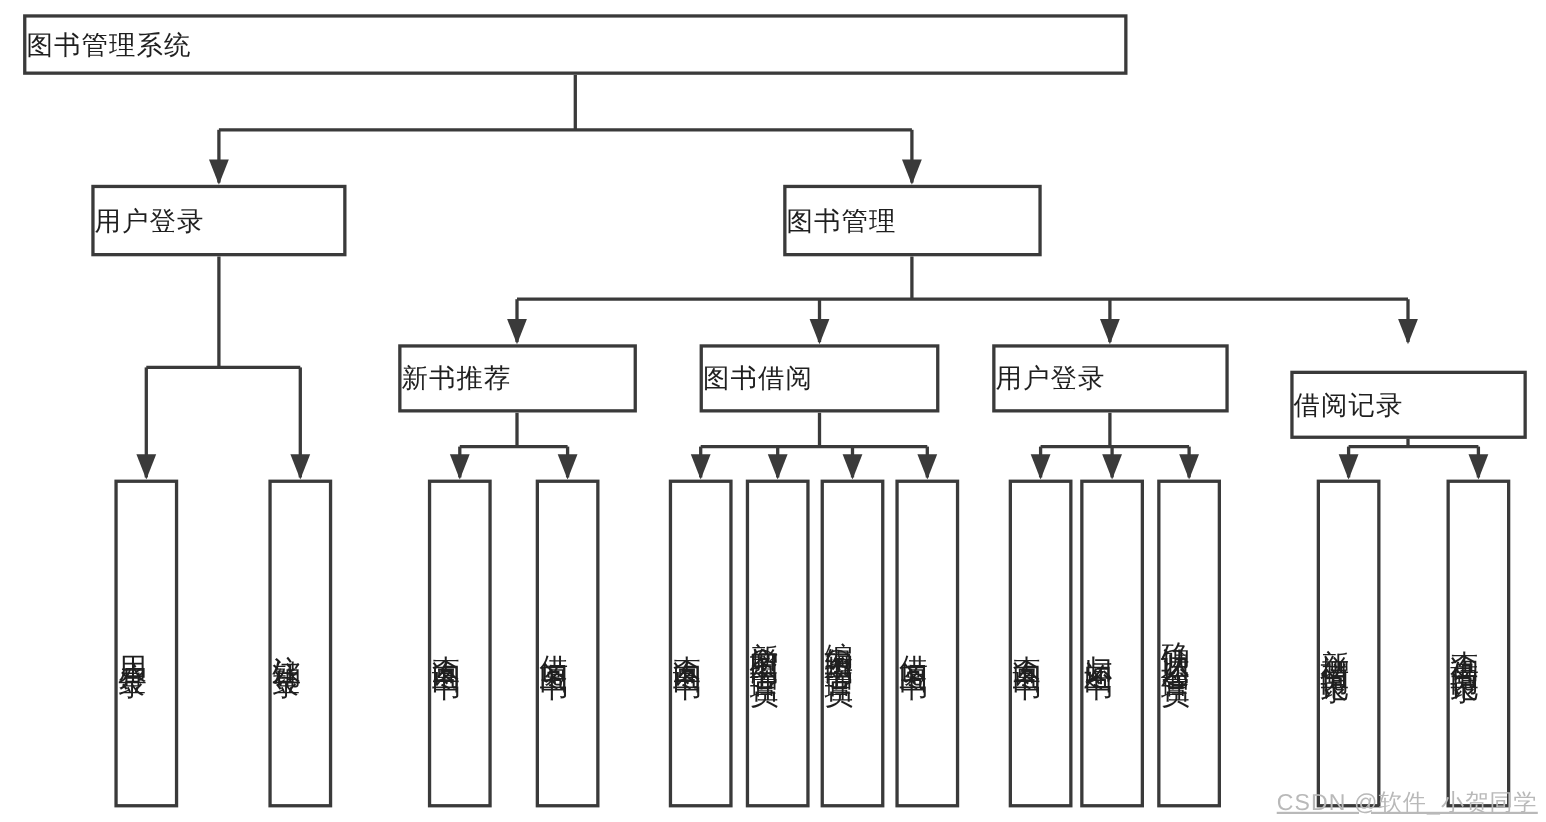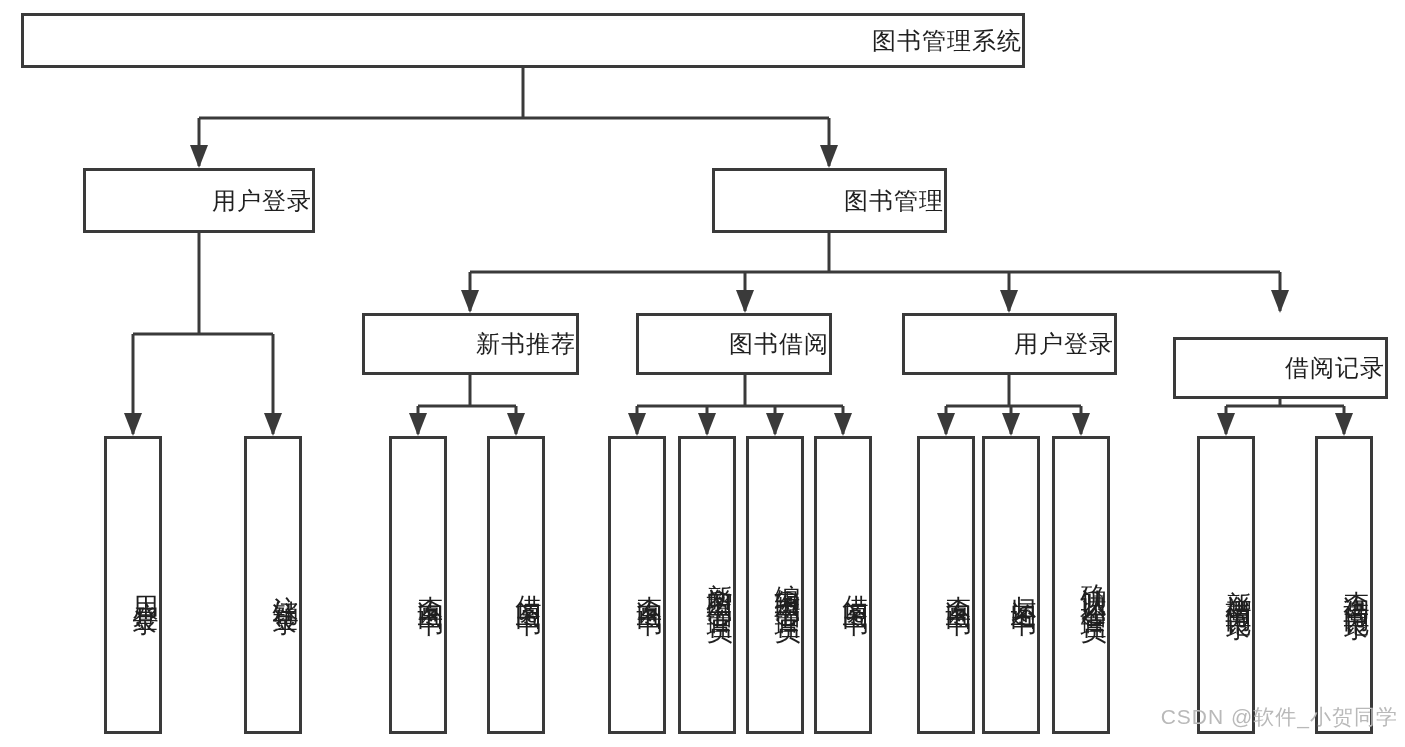--- a/index.html
+++ b/index.html
@@ -16,40 +16,42 @@
     font-family:"Liberation Sans","DejaVu Sans",sans-serif;
     overflow:hidden;
   }
   .wires{position:absolute;left:0;top:0;width:1405px;height:747px;}
   .lines{stroke:var(--line);stroke-width:3;fill:none;}
   .arrows{fill:var(--line);stroke:none;}
   .box{
     position:absolute;box-sizing:border-box;
     border:3px solid var(--line);
     background:var(--background);
-    display:flex;align-items:center;justify-content:flex-end;
+    display:flex;align-items:center;justify-content:flex-start;
     color:var(--text);
     z-index:2;
+    font-family:Liberation Serif, serif;
   }
   .hbox{font-size:24px;letter-spacing:1px;white-space:nowrap;}
   .vbox{font-size:26px;}
   .vbox .vtext{
     writing-mode:vertical-rl;
     text-orientation:mixed;
     letter-spacing:5px;
     line-height:1;
   }
   .watermark{
     position:absolute;
-    right:7px;bottom:16px;
+    right:7px;bottom:4px;
     font-size:21px;
     color:var(--watermark);
     letter-spacing:1px;
     z-index:6;
     white-space:nowrap;
+    text-decoration:underline;
   }
 </style>
 </head>
 <body>
 
 <div class="canvas">
 
   <svg class="wires" width="1405" height="747" viewBox="0 0 1405 747" aria-hidden="true">
     <g class="lines">
 
@@ -123,21 +125,21 @@
   <div class="box hbox" style="left:83px;top:168px;width:232px;height:65px;">
     <span>用户登录</span>
   </div>
   <div class="box hbox" style="left:362px;top:313px;width:217px;height:62px;">
     <span>新书推荐</span>
   </div>
 
   <div class="box hbox" style="left:712px;top:168px;width:235px;height:65px;">
     <span>图书管理</span>
   </div>
-  <div class="box hbox" style="left:636px;top:313px;width:196px;height:62px;">
+  <div class="box hbox" style="left:636px;top:313px;width:218px;height:62px;">
     <span>图书借阅</span>
   </div>
   <div class="box hbox" style="left:902px;top:313px;width:215px;height:62px;">
     <span>用户登录</span>
   </div>
   <div class="box hbox" style="left:1173px;top:313px;width:215px;height:62px;margin-top:24px;">
     <span>借阅记录</span>
   </div>
 
   <div class="box vbox" style="left:104px;top:436px;width:58px;height:298px;">

